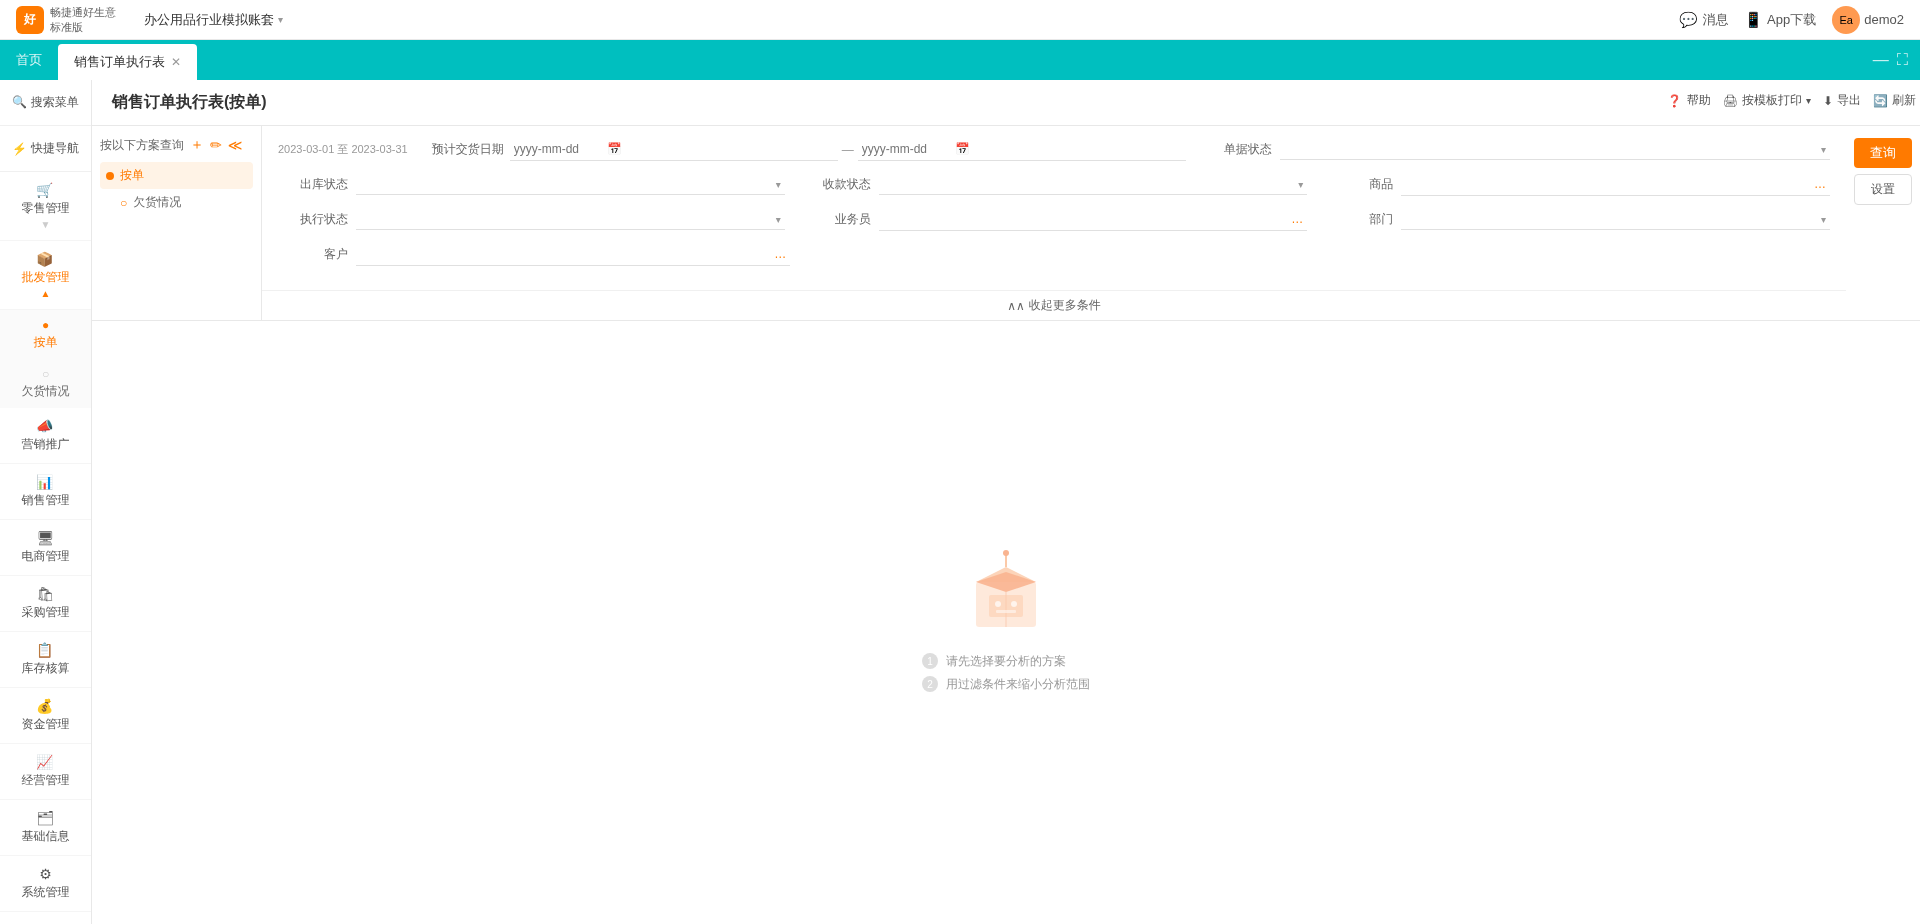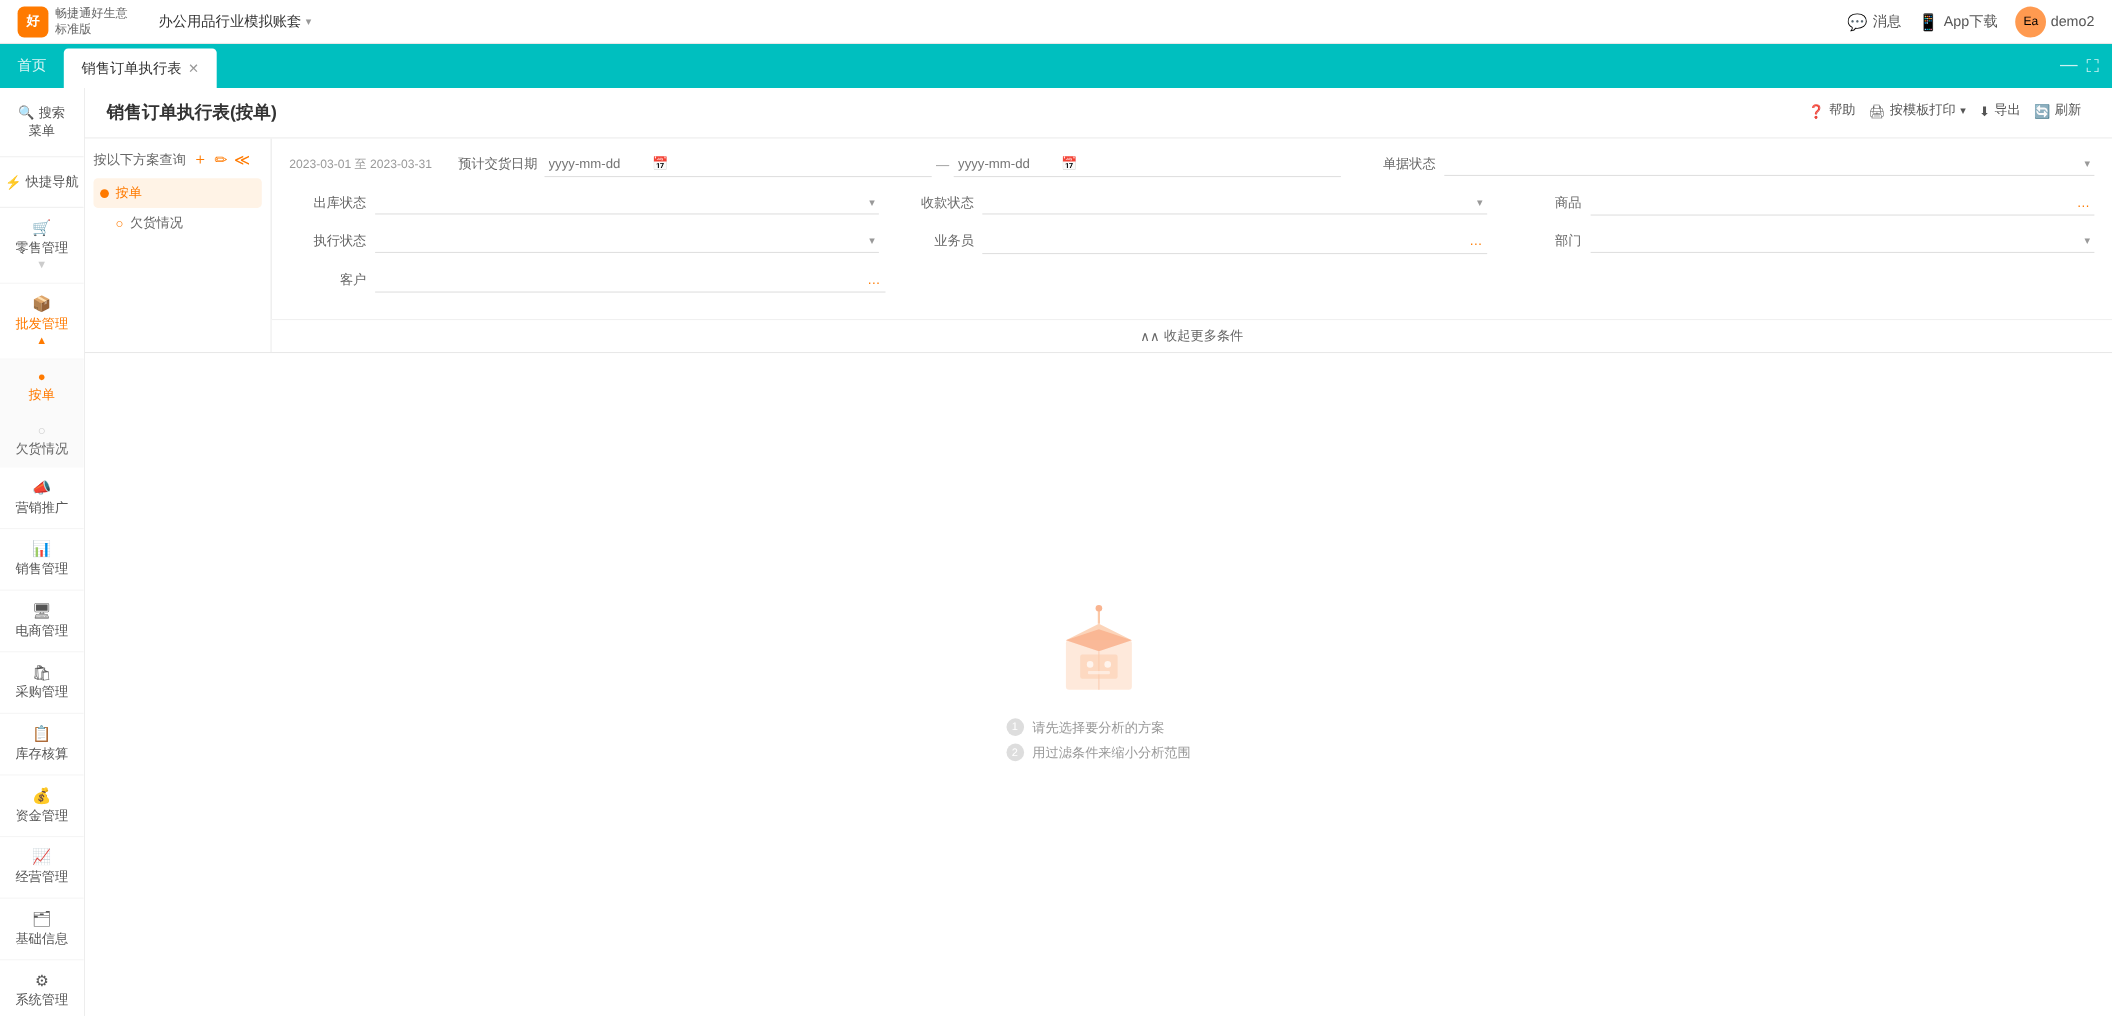--- a/index.html
+++ b/index.html
@@ -48,21 +48,21 @@
     .tab-item.active { background: #fff; color: #333; border-radius: 4px 4px 0 0; margin-top: 4px; height: 36px; }
     .tab-close { color: #999; font-size: 12px; cursor: pointer; }
     .tab-bar-actions { margin-left: auto; display: flex; align-items: center; gap: 8px; padding-right: 12px; }
     .tab-action-btn { color: rgba(255,255,255,0.8); cursor: pointer; font-size: 16px; }
 
     
     .main-layout { display: flex; flex: 1; overflow: hidden; }
 
     
     .sidebar {
-      width: 77px;
+      width: 92px;
       background: #fff;
       border-right: 1px solid #e8e8e8;
       display: flex;
       flex-direction: column;
       flex-shrink: 0;
       overflow-y: auto;
     }
     .sidebar-search {
       padding: 8px;
       border-bottom: 1px solid #f0f0f0;
@@ -126,21 +126,21 @@
     .content-area {
       flex: 1;
       display: flex;
       flex-direction: column;
       overflow: hidden;
     }
 
     
     .page-header {
       background: #fff;
-      padding: 12px 28px 0 20px;
+      padding: 12px 4px 0 20px;
       border-bottom: 1px solid #e8e8e8;
       flex-shrink: 0;
       display: flex;
       justify-content: space-between;
       align-items: flex-start;
     }
     .page-title { font-size: 16px; font-weight: bold; color: #333; padding-bottom: 12px; }
     .page-header-actions { display: flex; align-items: center; gap: 12px; padding-bottom: 12px; }
     .header-action-link { display: flex; align-items: center; gap: 4px; color: #555; font-size: 12px; cursor: pointer; }
 
@@ -576,20 +576,24 @@
         </div>
 
         <div class="collapse-bar">
           <button class="collapse-btn">
             <span>∧∧</span>
             <span>收起更多条件</span>
           </button>
         </div>
       </div>
 
+      <div class="query-actions">
+        <button class="btn-primary">查询</button>
+        <button class="btn-secondary">设置</button>
+      </div>
     </div>
 
     <div class="table-area">
       <div class="empty-state">
 
         <div class="empty-illustration">
           <svg width="100" height="90" viewBox="0 0 100 90" fill="none" xmlns="http://www.w3.org/2000/svg">
 
             <rect x="20" y="35" width="60" height="45" rx="3" fill="#fde0cc" opacity="0.7"></rect>
 

